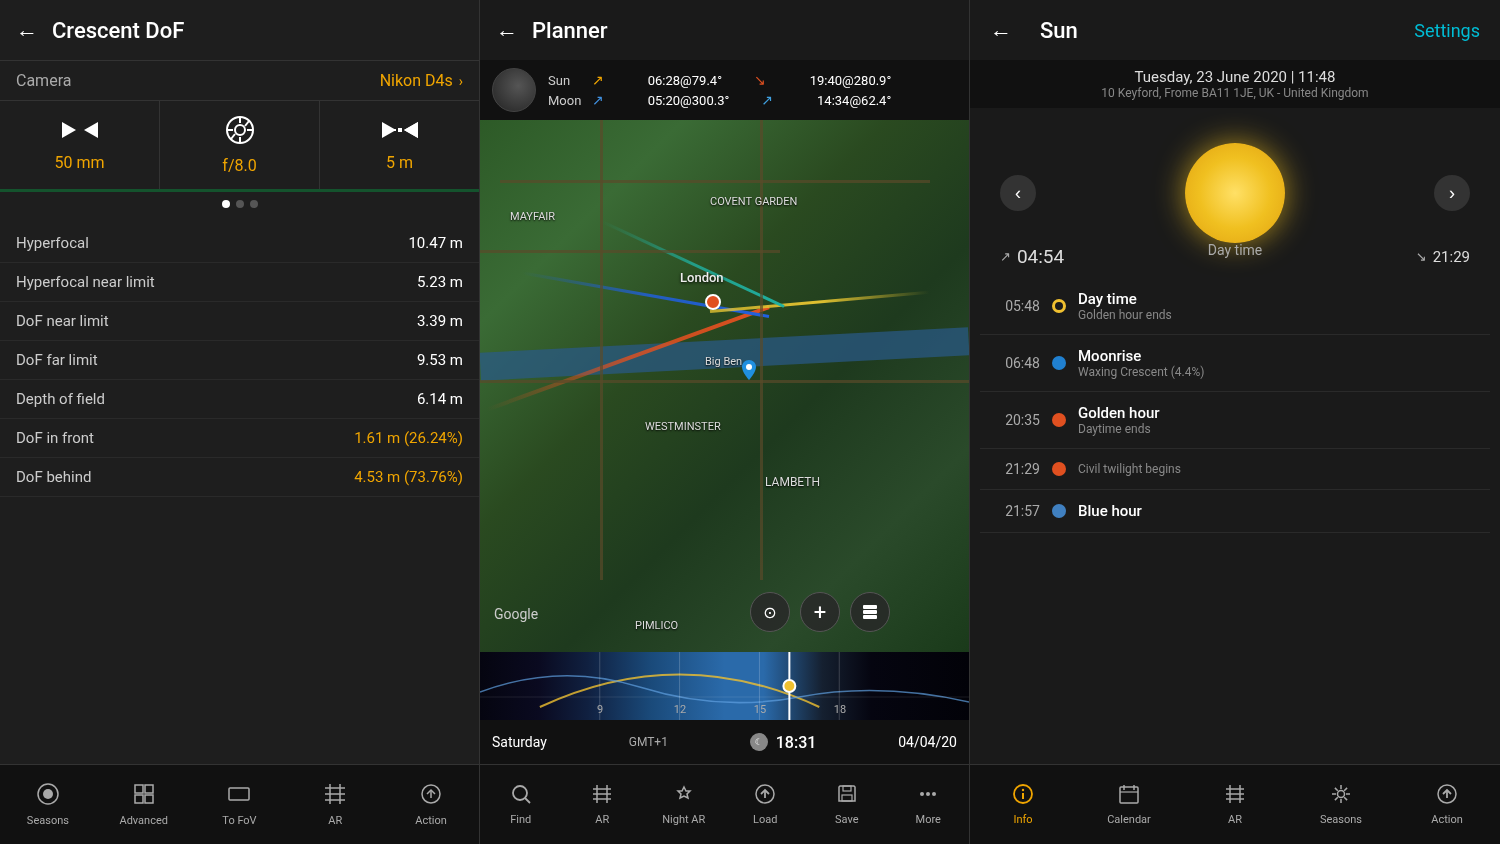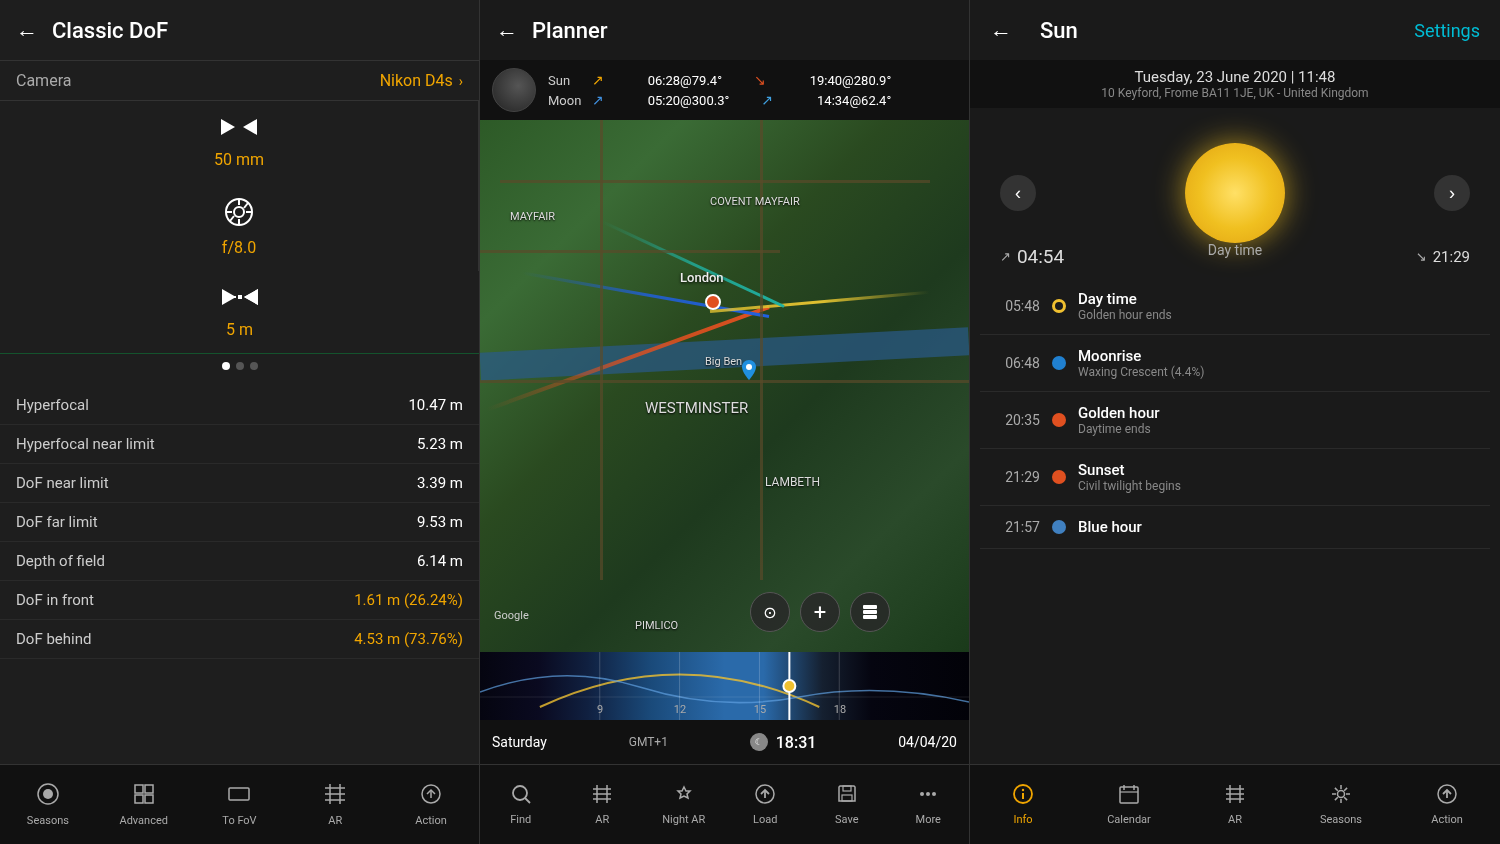--- a/index.html
+++ b/index.html
@@ -62,22 +62,21 @@
     .camera-value {
       font-size: 16px;
       color: #f0a500;
       display: flex;
       align-items: center;
       gap: 6px;
     }
 
     .controls-row {
       display: flex;
-      border-bottom: 1px solid #14532d;
-      flex-direction: column;
+      border-bottom: 3px solid #14532d;
     }
 
     .control-item {
       flex: 1;
       display: flex;
       flex-direction: column;
       align-items: center;
       justify-content: center;
       padding: 14px 8px;
       border-right: 1px solid #333;
@@ -341,23 +340,23 @@
       position: absolute;
       top: 235px;
       left: 225px;
       font-size: 11px;
       color: #ddd;
       text-shadow: 0 1px 2px #000;
     }
 
     .map-label-westminster {
       position: absolute;
-      top: 279px;
+      top: 300px;
       left: 165px;
-      font-size: 15px;
+      font-size: 11px;
       color: #ddd;
       text-shadow: 0 1px 2px #000;
     }
 
     .map-label-lambeth {
       position: absolute;
       top: 355px;
       left: 285px;
       font-size: 12px;
       color: #ddd;
@@ -418,21 +417,21 @@
       justify-content: center;
       font-size: 16px;
       cursor: pointer;
       border: 1px solid #555;
     }
 
     .google-label {
       position: absolute;
       bottom: 30px;
       left: 14px;
-      font-size: 11px;
+      font-size: 14px;
       color: #ccc;
     }
 
     
     .timeline-container {
       height: 68px;
       background: #0a1a2a;
       position: relative;
       overflow: hidden;
     }
@@ -726,21 +725,21 @@
     .page-dot.active {
       background: #fff;
     }
   </style>
 </head>
 <body>
 
 <div class="panel-left">
   <div class="panel-header">
     <span class="back-btn">←</span>
-    <span class="panel-title">Classic DoF</span>
+    <span class="panel-title">Crescent DoF</span>
   </div>
 
   <div class="camera-row">
     <span class="camera-label">Camera</span>
     <span class="camera-value">
       <span>Nikon D4s</span>
       <span style="font-size:14px;">›</span>
     </span>
   </div>
 
@@ -915,21 +914,21 @@
 
     <div class="map-road-h" style="top:60px; left:20px; width:430px;"></div>
     <div class="map-road-h" style="top:130px; left:0; width:300px;"></div>
     <div class="map-road-h" style="top:260px; left:0; width:490px;"></div>
     <div class="map-road-v" style="left:120px; top:0; height:460px;"></div>
     <div class="map-road-v" style="left:280px; top:0; height:460px;"></div>
 
     <div class="map-pin"></div>
 
     <span class="map-label-london">London</span>
-    <span class="map-label-covent">COVENT MAYFAIR</span>
+    <span class="map-label-covent">COVENT GARDEN</span>
     <span class="map-label-mayfair">MAYFAIR</span>
     <span class="map-label-bigben">Big Ben</span>
     <span class="map-label-westminster">WESTMINSTER</span>
     <span class="map-label-lambeth">LAMBETH</span>
     <span class="map-label-pimlico">PIMLICO</span>
 
     <div style="position:absolute;top:240px;left:260px;">
       <svg width="18" height="22" viewBox="0 0 18 22">
           <path d="M9 0C5.1 0 2 3.1 2 7c0 5.3 7 13 7 13s7-7.7 7-13C16 3.1 12.9 0 9 0z" fill="#2090e0"></path>
           <circle cx="9" cy="7" r="3" fill="#fff"></circle>
@@ -1120,21 +1119,20 @@
       <div class="event-details">
         <div class="event-title">Golden hour</div>
         <div class="event-subtitle">Daytime ends</div>
       </div>
     </div>
 
     <div class="event-item">
       <span class="event-time">21:29</span>
       <div class="event-dot dot-orange"></div>
       <div class="event-details">
-        <div class="event-title">Sunset</div>
         <div class="event-subtitle">Civil twilight begins</div>
       </div>
     </div>
 
     <div class="event-item">
       <span class="event-time" style="color:#aaa;font-size:14px;width:50px;text-align:right;">21:57</span>
       <div class="event-dot" style="width:14px;height:14px;border-radius:50%;background:#4080c0;flex-shrink:0;"></div>
       <div class="event-details">
         <div class="event-title">Blue hour</div>
       </div>

